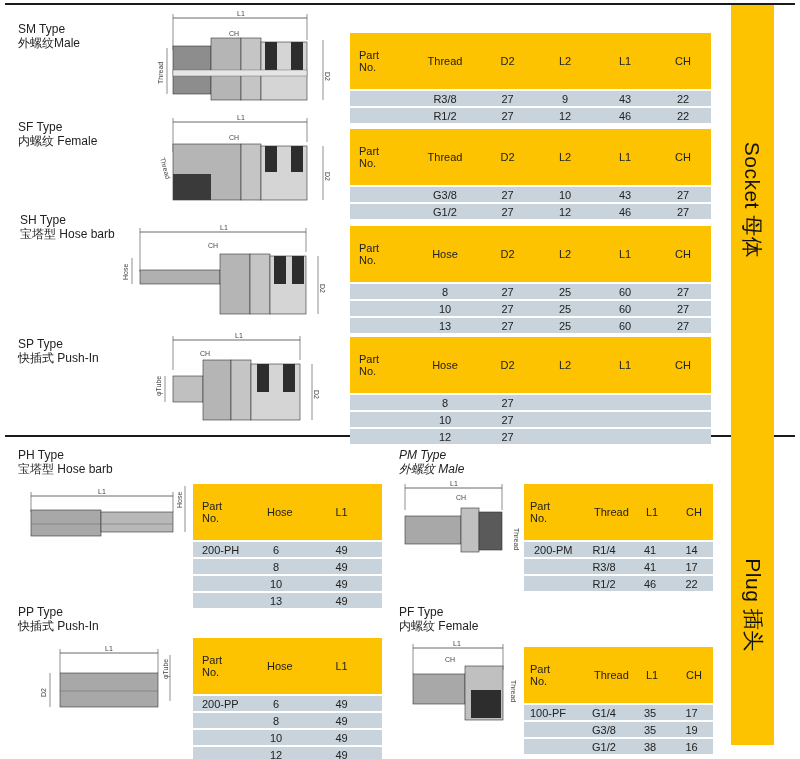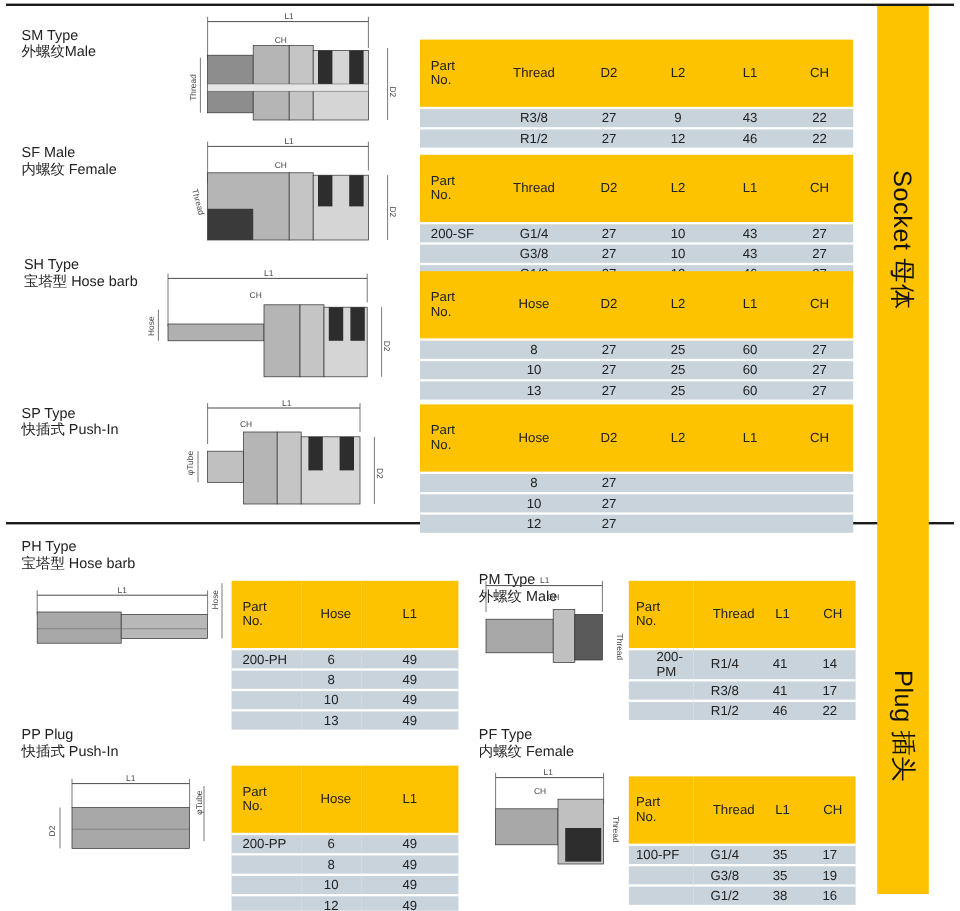--- a/index.html
+++ b/index.html
@@ -87,21 +87,21 @@
       <td>R1/2</td>
       <td>27</td>
       <td>12</td>
       <td>46</td>
       <td>22</td>
     </tr>
   </tbody>
 </table>
 
 <div class="type-title" style="left:18px; top:120px;">
-  <div>SF Male</div>
+  <div>SF Type</div>
   <div>内螺纹 Female</div>
 </div>
 <svg class="drawing" style="left:155px; top:112px;" width="190" height="95" viewBox="0 0 190 95">
   <line x1="18" y1="10" x2="152" y2="10" stroke="#444" stroke-width="0.8"></line>
   <line x1="18" y1="6" x2="18" y2="40" stroke="#444" stroke-width="0.6"></line>
   <line x1="152" y1="6" x2="152" y2="30" stroke="#444" stroke-width="0.6"></line>
   <text x="82" y="8" font-size="7" fill="#444">L1</text>
   <rect x="18" y="32" width="68" height="56" fill="#b5b5b5" stroke="#333" stroke-width="0.6"></rect>
   <rect x="18" y="62" width="38" height="26" fill="#3a3a3a"></rect>
   <rect x="86" y="32" width="20" height="56" fill="#c5c5c5" stroke="#333" stroke-width="0.6"></rect>
@@ -126,28 +126,20 @@
       <tr>
     <th>Part No.</th>
     <th>Thread</th>
     <th>D2</th>
     <th>L2</th>
     <th>L1</th>
     <th>CH</th>
   </tr>
     </thead>
   <tbody>
-    <tr>
-      <td>200-SF</td>
-      <td>G1/4</td>
-      <td>27</td>
-      <td>10</td>
-      <td>43</td>
-      <td>27</td>
-    </tr>
     <tr>
       <td></td>
       <td>G3/8</td>
       <td>27</td>
       <td>10</td>
       <td>43</td>
       <td>27</td>
     </tr>
     <tr>
       <td></td>
@@ -341,21 +333,21 @@
       <td>49</td>
     </tr>
     <tr>
       <td></td>
       <td>13</td>
       <td>49</td>
     </tr>
   </tbody>
 </table>
 
-<div class="type-title" style="left:399px; top:476px;">
+<div class="type-title" style="left:399px; top:448px;font-style:italic;">
   <div>PM Type</div>
   <div>外螺纹 Male</div>
 </div>
 <svg class="drawing" style="left:400px; top:480px;" width="125" height="80" viewBox="0 0 125 80">
   <line x1="5" y1="8" x2="102" y2="8" stroke="#444" stroke-width="0.8"></line>
   <line x1="5" y1="4" x2="5" y2="30" stroke="#444" stroke-width="0.6"></line>
   <line x1="102" y1="4" x2="102" y2="30" stroke="#444" stroke-width="0.6"></line>
   <text x="50" y="6" font-size="7" fill="#444">L1</text>
   <rect x="5" y="36" width="56" height="28" fill="#a8a8a8" stroke="#333" stroke-width="0.6"></rect>
   <rect x="61" y="28" width="18" height="44" fill="#c0c0c0" stroke="#333" stroke-width="0.6"></rect>
@@ -373,42 +365,42 @@
   <thead>
       <tr>
     <th style="padding-left:6px">Part No.</th>
     <th>Thread</th>
     <th>L1</th>
     <th>CH</th>
   </tr>
     </thead>
   <tbody>
     <tr>
-      <td style="padding-left:23px">200-PM</td>
+      <td style="padding-left:10px">200-PM</td>
       <td>R1/4</td>
       <td>41</td>
       <td>14</td>
     </tr>
     <tr>
       <td></td>
       <td>R3/8</td>
       <td>41</td>
       <td>17</td>
     </tr>
     <tr>
       <td></td>
       <td>R1/2</td>
       <td>46</td>
       <td>22</td>
     </tr>
   </tbody>
 </table>
 
 <div class="type-title" style="left:18px; top:605px;">
-  <div>PP Plug</div>
+  <div>PP Type</div>
   <div>快插式 Push-In</div>
 </div>
 <svg class="drawing" style="left:40px; top:645px;" width="145" height="70" viewBox="0 0 145 70">
   <line x1="20" y1="8" x2="118" y2="8" stroke="#444" stroke-width="0.8"></line>
   <line x1="20" y1="4" x2="20" y2="28" stroke="#444" stroke-width="0.6"></line>
   <line x1="118" y1="4" x2="118" y2="28" stroke="#444" stroke-width="0.6"></line>
   <text x="65" y="6" font-size="7" fill="#444">L1</text>
   <rect x="20" y="28" width="98" height="34" fill="#a8a8a8" stroke="#333" stroke-width="0.6"></rect>
   <line x1="20" y1="46" x2="118" y2="46" stroke="#666" stroke-width="0.5"></line>
   <line x1="10" y1="28" x2="10" y2="62" stroke="#444" stroke-width="0.6"></line>

